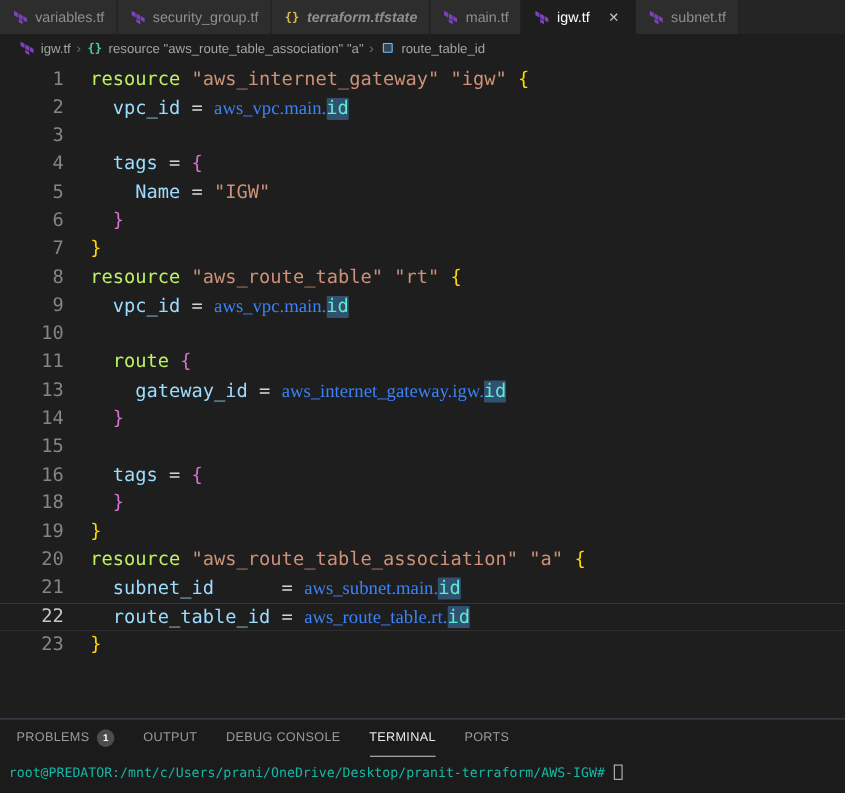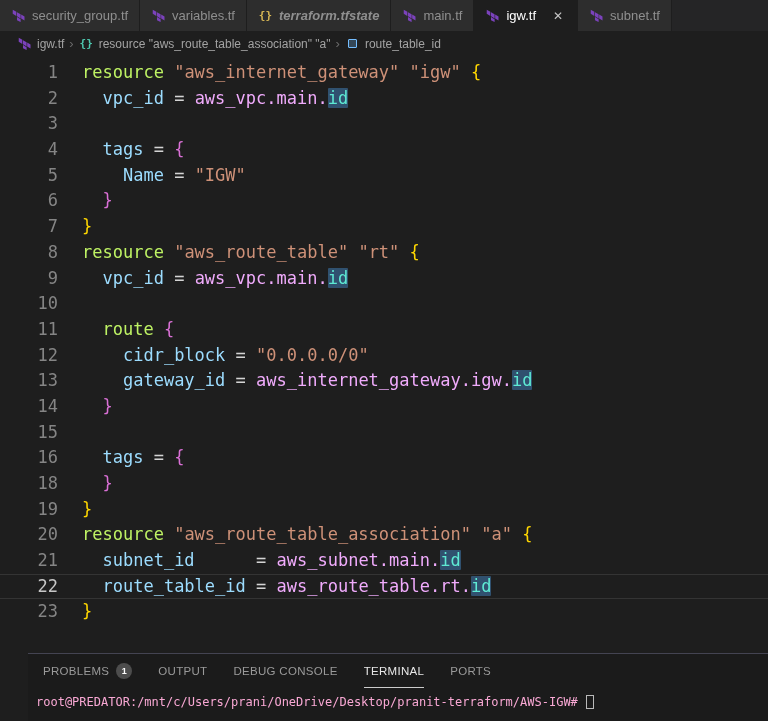--- a/index.html
+++ b/index.html
@@ -37,69 +37,69 @@
   }
   .line { display:flex; height:25.7px; line-height:25.7px; white-space:pre; }
   .line.current { box-shadow: inset 0 1px 0 #343434, inset 0 -1px 0 #343434; }
   .ln { width:58px; flex:0 0 58px; text-align:right; color:#858585; user-select:none; }
   .line.current .ln { color:#c6c6c6; }
   .codetxt { padding-left:24px; color:#d4d4d4; }
   .t-kw  { color:#bef264; }
   .t-prop{ color:#9cdcfe; }
   .t-str { color:#ce9178; }
   .t-pl  { color:#d4d4d4; }
-  .t-ref { color:#f0abfc; }
+  .t-ref { color:#3b82f6;font-family:Liberation Serif, serif; }
   .t-b1  { color:#ffd700; }
   .t-b2  { color:#da70d6; }
   .t-hl  { color:#5eead4; background:#30516f; border-radius:1px; }
   
-  .panel { height:68px; border-top:1px solid rgba(120,120,150,.45); background:#1b1b1b;margin-left:28px; }
+  .panel { height:68px; border-top:1px solid rgba(120,120,150,.45); background:#1b1b1b; }
   .panel-tabs {
     display:flex; align-items:center; gap:26px; height:34px; padding:0 15px;
     font-size:11.5px; color:#9a9a9a; letter-spacing:.3px;
   }
   .ptab { display:flex; align-items:center; gap:7px; height:100%; cursor:pointer; }
   .ptab.active { color:#e7e7e7; box-shadow: inset 0 -1px 0 #cccccc; }
   .badge {
     background:#4d4d4d; color:#ffffff; border-radius:50%;
     min-width:16px; height:16px; display:flex; align-items:center; justify-content:center;
     font-size:9px; font-weight:bold;
   }
   .terminal {
     display:flex; padding:7px 8px 0 8px;
-    font-family:"DejaVu Sans Mono", monospace; font-size:12px; color:#f9a8d4; white-space:pre;
+    font-family:"DejaVu Sans Mono", monospace; font-size:12px; color:#14b8a6; white-space:pre;
   }
   .term-cursor { display:inline-block; width:8px; height:14px; border:1px solid #b9b9b9; margin-left:8px; }
 </style>
 </head>
 <body>
 
 <div class="window">
   <div class="tabbar" id="tabbar">
       <div class="tab">
         <span class="tab-icon">
           <svg width="13" height="13" viewBox="0 0 17 18">
             <polygon fill="#7b42bc" points="0.5,1 5.5,3.9 5.5,9.6 0.5,6.7"></polygon>
             <polygon fill="#7b42bc" points="6.4,4.4 11.4,7.3 11.4,13 6.4,10.1"></polygon>
             <polygon fill="#7b42bc" points="12.2,7.7 16.8,10.4 16.8,15.8 12.2,13.1"></polygon>
             <polygon fill="#7b42bc" points="6.4,11.2 11.4,14.1 11.4,18 6.4,15.5"></polygon>
           </svg>
         </span>
+        <span class="label">variables.tf</span>
+      </div>
+      <div class="tab">
+        <span class="tab-icon">
+          <svg width="13" height="13" viewBox="0 0 17 18">
+            <polygon fill="#7b42bc" points="0.5,1 5.5,3.9 5.5,9.6 0.5,6.7"></polygon>
+            <polygon fill="#7b42bc" points="6.4,4.4 11.4,7.3 11.4,13 6.4,10.1"></polygon>
+            <polygon fill="#7b42bc" points="12.2,7.7 16.8,10.4 16.8,15.8 12.2,13.1"></polygon>
+            <polygon fill="#7b42bc" points="6.4,11.2 11.4,14.1 11.4,18 6.4,15.5"></polygon>
+          </svg>
+        </span>
         <span class="label">security_group.tf</span>
-      </div>
-      <div class="tab">
-        <span class="tab-icon">
-          <svg width="13" height="13" viewBox="0 0 17 18">
-            <polygon fill="#7b42bc" points="0.5,1 5.5,3.9 5.5,9.6 0.5,6.7"></polygon>
-            <polygon fill="#7b42bc" points="6.4,4.4 11.4,7.3 11.4,13 6.4,10.1"></polygon>
-            <polygon fill="#7b42bc" points="12.2,7.7 16.8,10.4 16.8,15.8 12.2,13.1"></polygon>
-            <polygon fill="#7b42bc" points="6.4,11.2 11.4,14.1 11.4,18 6.4,15.5"></polygon>
-          </svg>
-        </span>
-        <span class="label">variables.tf</span>
       </div>
       <div class="tab italic">
         <span class="tab-icon">
           <span class="jsonglyph">{}</span>
         </span>
         <span class="label">terraform.tfstate</span>
       </div>
       <div class="tab">
         <span class="tab-icon">
           <svg width="13" height="13" viewBox="0 0 17 18">
@@ -167,21 +167,20 @@
       <div class="line"><span class="ln">2</span><span class="codetxt"><span class="t-pl">  </span><span class="t-prop">vpc_id</span><span class="t-pl"> = </span><span class="t-ref">aws_vpc.main.</span><span class="t-hl">id</span></span></div>
       <div class="line"><span class="ln">3</span><span class="codetxt"></span></div>
       <div class="line"><span class="ln">4</span><span class="codetxt"><span class="t-pl">  </span><span class="t-prop">tags</span><span class="t-pl"> = </span><span class="t-b2">{</span></span></div>
       <div class="line"><span class="ln">5</span><span class="codetxt"><span class="t-pl">    </span><span class="t-prop">Name</span><span class="t-pl"> = </span><span class="t-str">"IGW"</span></span></div>
       <div class="line"><span class="ln">6</span><span class="codetxt"><span class="t-pl">  </span><span class="t-b2">}</span></span></div>
       <div class="line"><span class="ln">7</span><span class="codetxt"><span class="t-b1">}</span></span></div>
       <div class="line"><span class="ln">8</span><span class="codetxt"><span class="t-kw">resource</span><span class="t-pl"> </span><span class="t-str">"aws_route_table"</span><span class="t-pl"> </span><span class="t-str">"rt"</span><span class="t-pl"> </span><span class="t-b1">{</span></span></div>
       <div class="line"><span class="ln">9</span><span class="codetxt"><span class="t-pl">  </span><span class="t-prop">vpc_id</span><span class="t-pl"> = </span><span class="t-ref">aws_vpc.main.</span><span class="t-hl">id</span></span></div>
       <div class="line"><span class="ln">10</span><span class="codetxt"></span></div>
       <div class="line"><span class="ln">11</span><span class="codetxt"><span class="t-pl">  </span><span class="t-kw">route</span><span class="t-pl"> </span><span class="t-b2">{</span></span></div>
-      <div class="line"><span class="ln">12</span><span class="codetxt"><span class="t-pl">    </span><span class="t-prop">cidr_block</span><span class="t-pl"> = </span><span class="t-str">"0.0.0.0/0"</span></span></div>
       <div class="line"><span class="ln">13</span><span class="codetxt"><span class="t-pl">    </span><span class="t-prop">gateway_id</span><span class="t-pl"> = </span><span class="t-ref">aws_internet_gateway.igw.</span><span class="t-hl">id</span></span></div>
       <div class="line"><span class="ln">14</span><span class="codetxt"><span class="t-pl">  </span><span class="t-b2">}</span></span></div>
       <div class="line"><span class="ln">15</span><span class="codetxt"></span></div>
       <div class="line"><span class="ln">16</span><span class="codetxt"><span class="t-pl">  </span><span class="t-prop">tags</span><span class="t-pl"> = </span><span class="t-b2">{</span></span></div>
       <div class="line"><span class="ln">18</span><span class="codetxt"><span class="t-pl">  </span><span class="t-b2">}</span></span></div>
       <div class="line"><span class="ln">19</span><span class="codetxt"><span class="t-b1">}</span></span></div>
       <div class="line"><span class="ln">20</span><span class="codetxt"><span class="t-kw">resource</span><span class="t-pl"> </span><span class="t-str">"aws_route_table_association"</span><span class="t-pl"> </span><span class="t-str">"a"</span><span class="t-pl"> </span><span class="t-b1">{</span></span></div>
       <div class="line"><span class="ln">21</span><span class="codetxt"><span class="t-pl">  </span><span class="t-prop">subnet_id</span><span class="t-pl">      = </span><span class="t-ref">aws_subnet.main.</span><span class="t-hl">id</span></span></div>
       <div class="line current"><span class="ln">22</span><span class="codetxt"><span class="t-pl">  </span><span class="t-prop">route_table_id</span><span class="t-pl"> = </span><span class="t-ref">aws_route_table.rt.</span><span class="t-hl">id</span></span></div>
       <div class="line"><span class="ln">23</span><span class="codetxt"><span class="t-b1">}</span></span></div>

